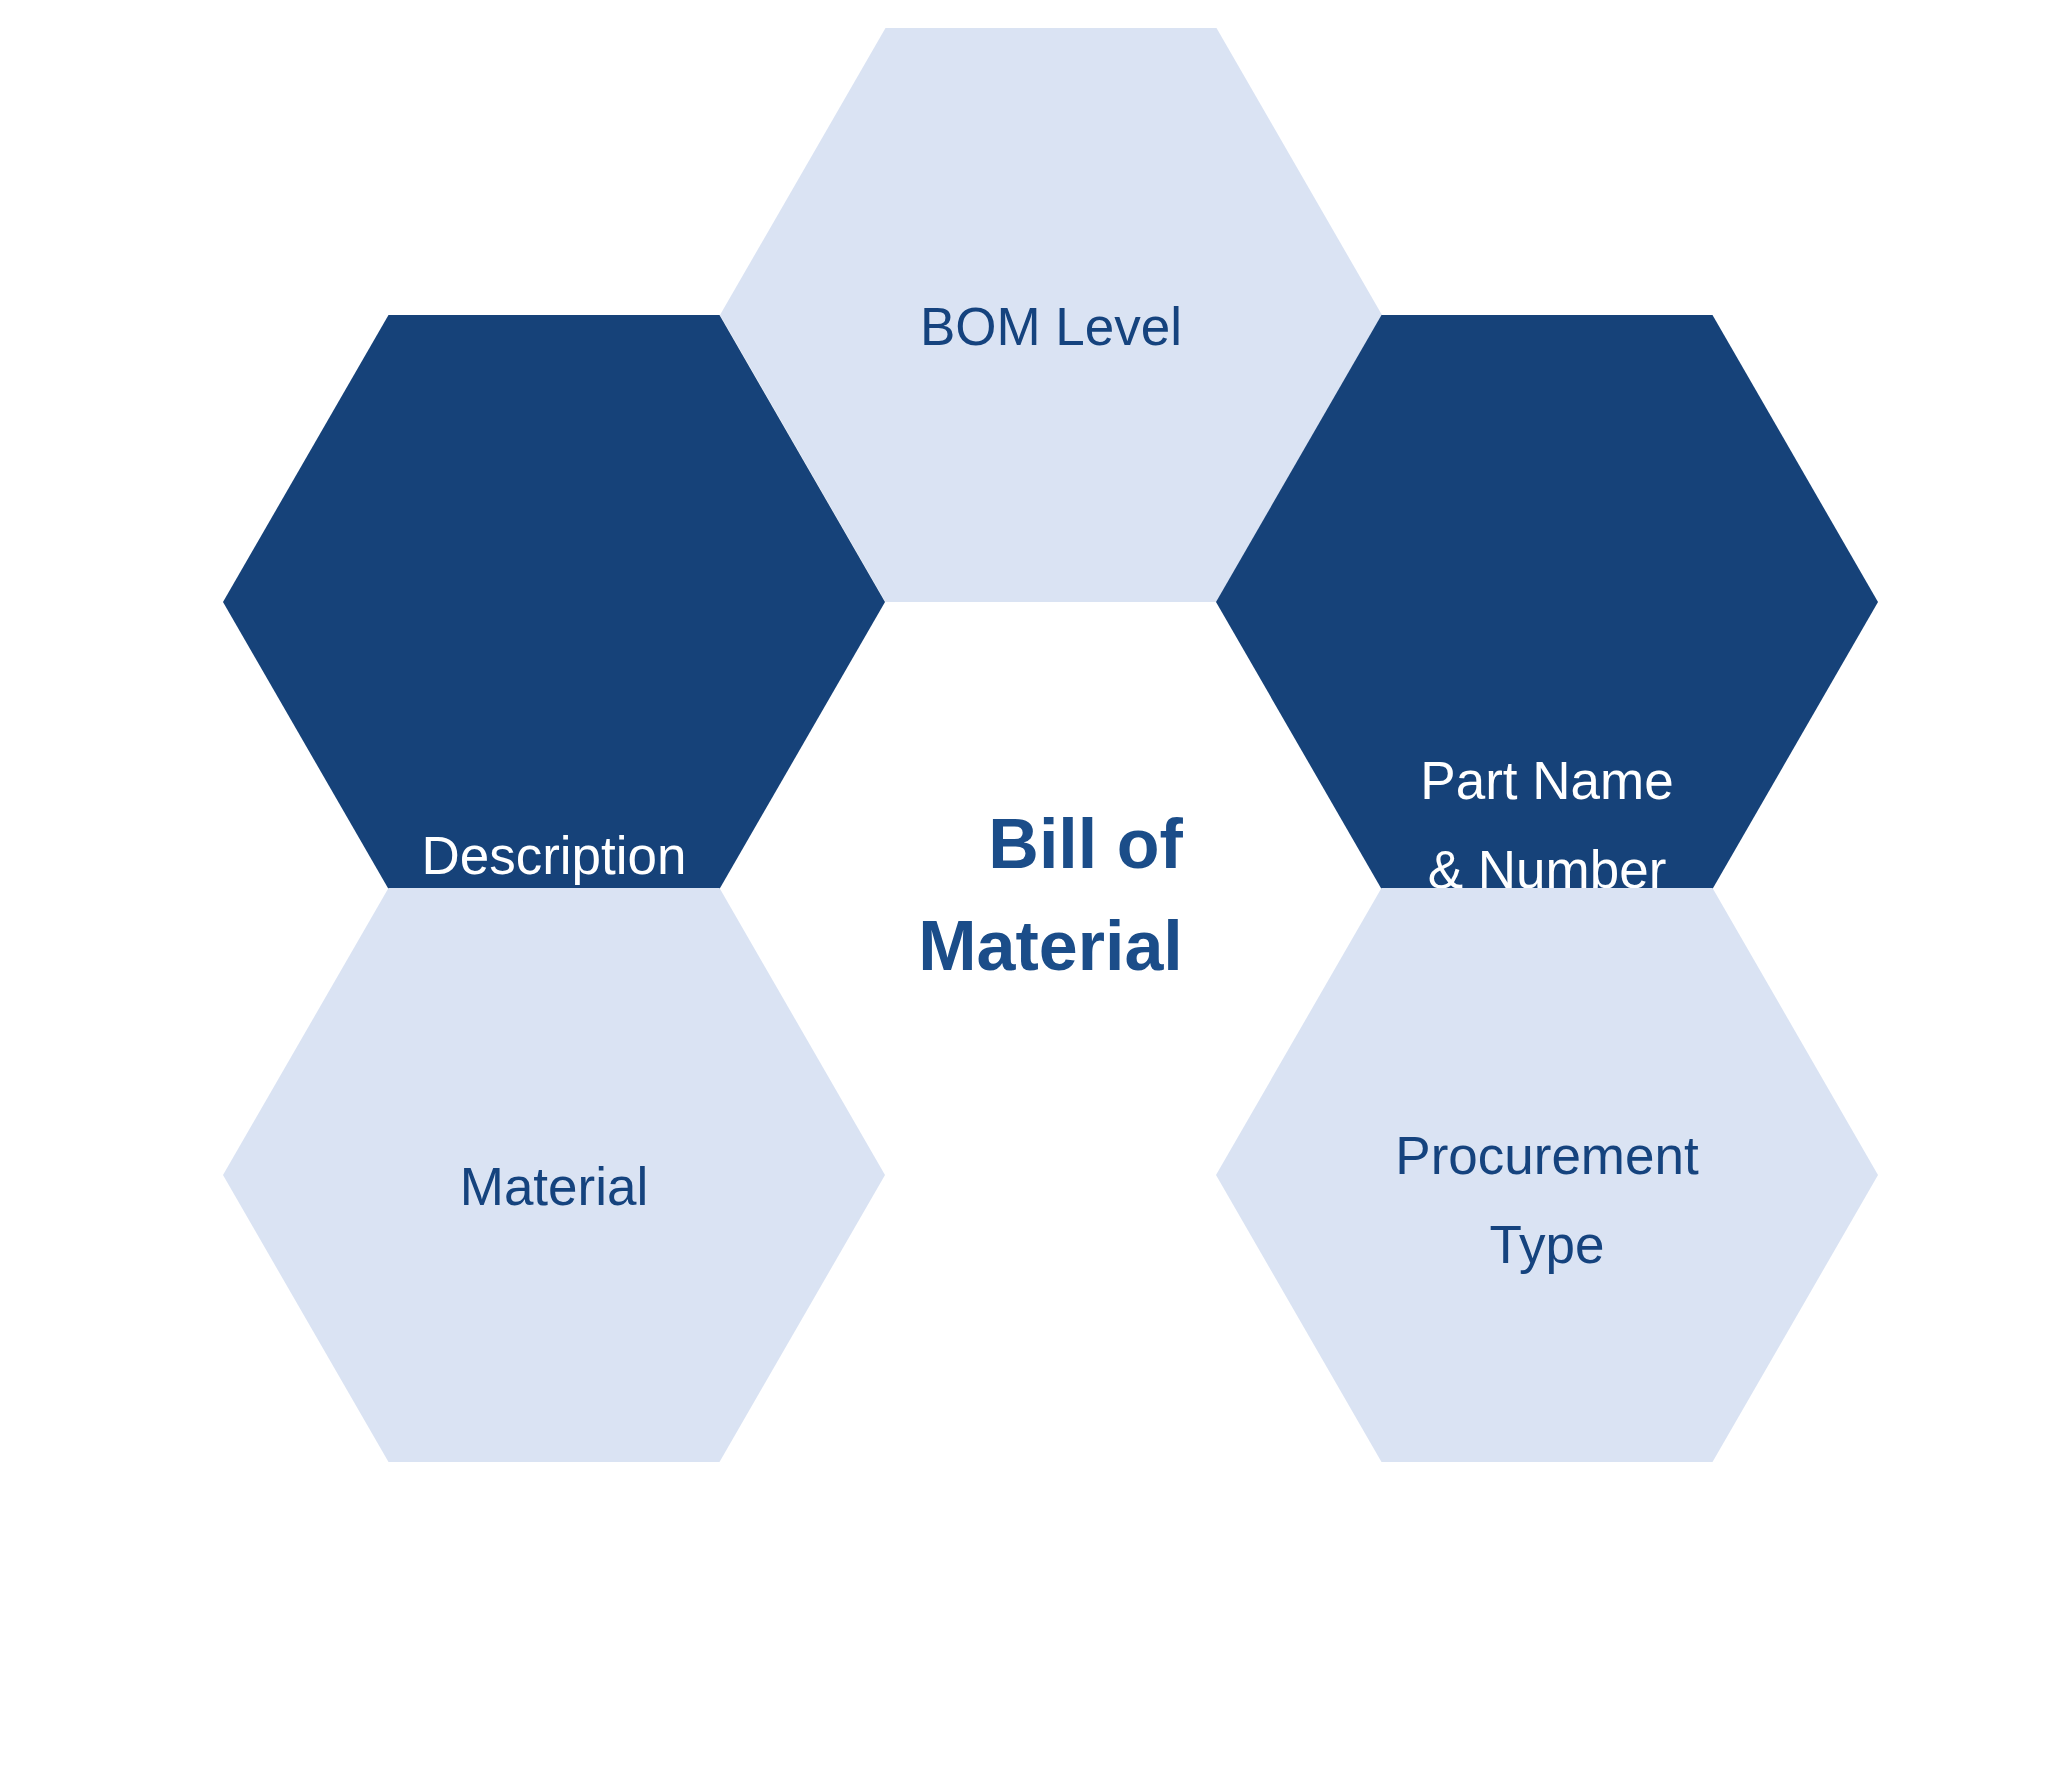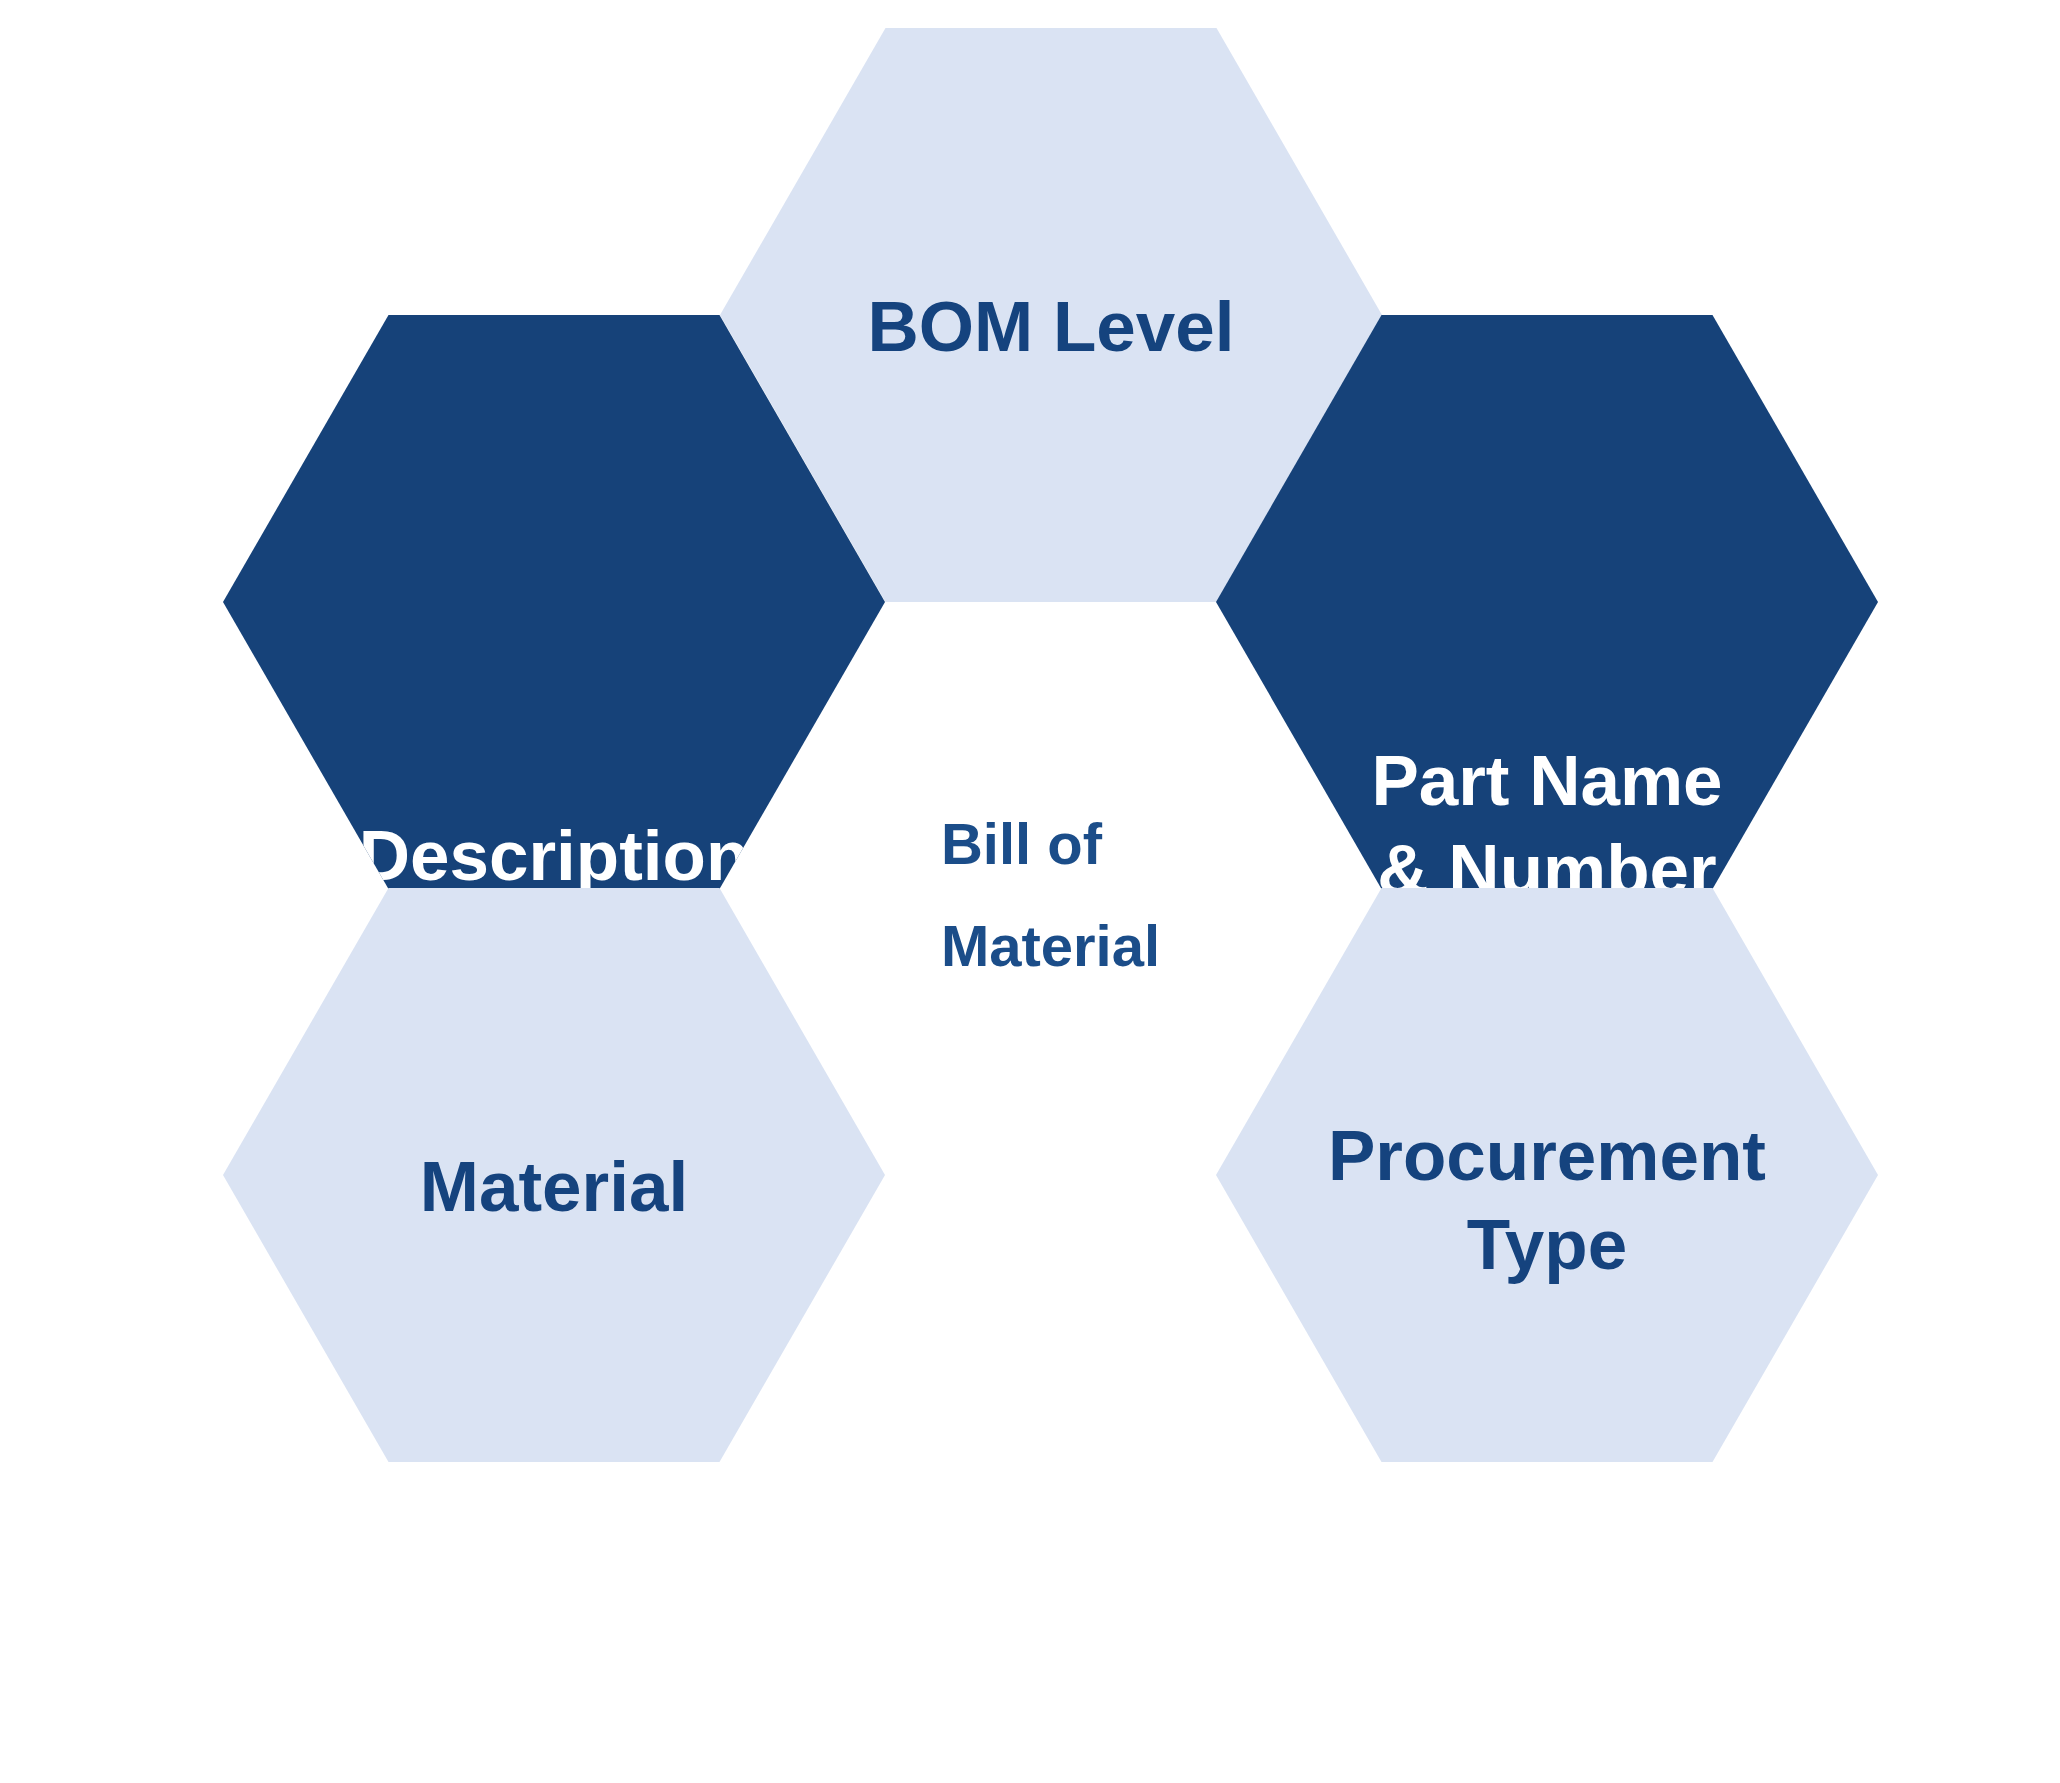--- a/index.html
+++ b/index.html
@@ -34,41 +34,41 @@
   .hex[data-variant="light"] { background: var(--light-hex-fill, #dae3f3); color: var(--label-on-light, #15437e); }
 
   .hex-top    { left: 720px;  top: 28px;   }
   .hex-nw     { left: 223px;  top: 315px;  }
   .hex-ne     { left: 1216px; top: 315px;  }
   .hex-sw     { left: 223px;  top: 888px; }
   .hex-se     { left: 1216px; top: 888px; }
   .hex-bottom { left: 720px;  top: 1176px; }
 
   .hex-label {
-    font-size: 71px;
-    font-weight: 700;
+    font-size: 53px;
+    font-weight: 400;
     line-height: 89px;
     white-space: pre-line;
     letter-spacing: 0;
   }
   .offset-1 { transform: translateY(10.6px); }
   .offset-2 { transform: translateY(25px); }
 
   .center-title {
     position: absolute;
     left: 696px;
     top: 793px;
     width: 709px;
     height: 204px;
     display: flex;
     justify-content: center;
     align-items: flex-start;
-    text-align: left;
+    text-align: right;
     color: var(--title-text, #1b4d89);
-    font-size: 58px;
+    font-size: 70px;
     font-weight: 700;
     line-height: 102px;
     white-space: pre-line;
   }
 </style>
 </head>
 <body>
 
 <div class="diagram">
 

